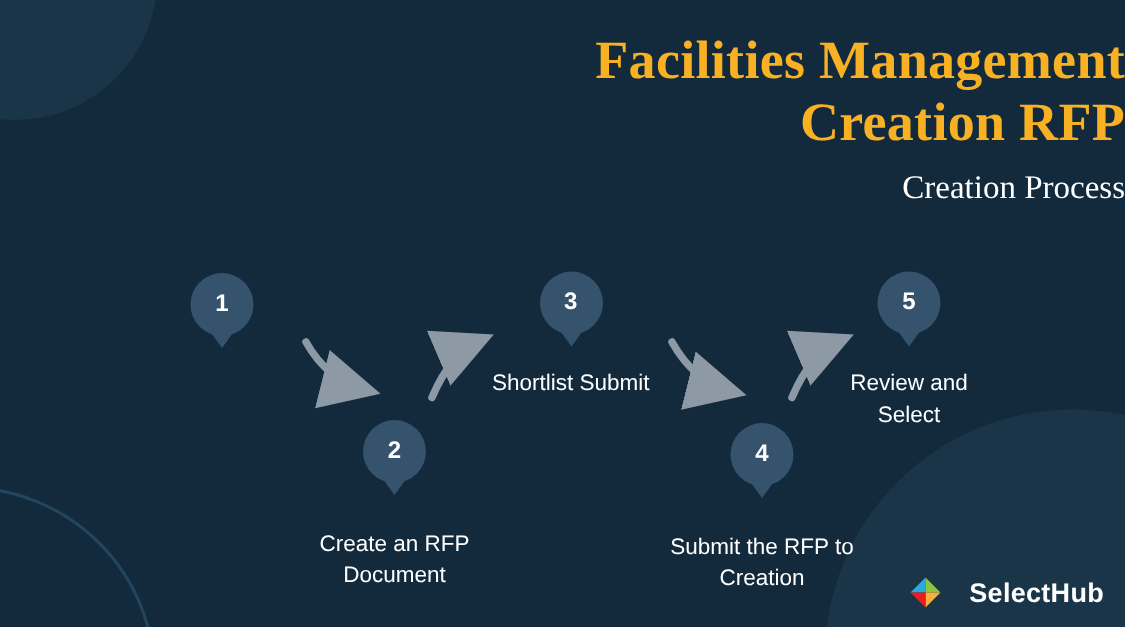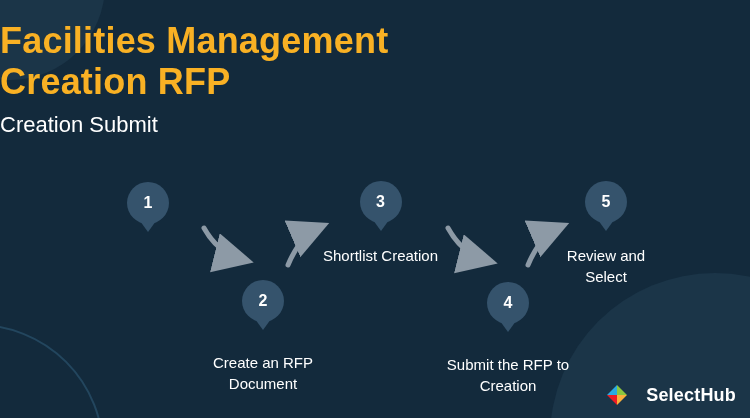--- a/index.html
+++ b/index.html
@@ -15,21 +15,21 @@
   .blob{position:absolute;border-radius:50%;background:#1b3548;z-index:0;}
   .blob-tl{width:190px;height:190px;left:-85px;top:-110px;}
   .blob-br{width:330px;height:330px;right:-130px;bottom:-185px;}
   .arc-bl{
     position:absolute;width:250px;height:250px;border-radius:50%;
     border:2px solid #23465e;left:-150px;bottom:-160px;background:transparent;z-index:0;
   }
   
   .header{
     position:absolute;top:20px;left:0;right:0;
-    text-align:left;z-index:2;
+    text-align:right;z-index:2;font-family:Liberation Serif, serif;
   }
   .title-line{
     font-size:36px;font-weight:bold;color:#f9b124;line-height:1.15;
     letter-spacing:0.2px;
   }
   .subtitle{
     margin-top:9px;font-size:22px;color:#ffffff;font-weight:normal;
   }
   
   .step{
@@ -71,21 +71,21 @@
 
 <div class="canvas">
 
   <div class="blob blob-tl"></div>
   <div class="blob blob-br"></div>
   <div class="arc-bl"></div>
 
   <div class="header">
     <div class="title-line">Facilities Management</div>
     <div class="title-line">Creation RFP</div>
-    <div class="subtitle">Creation Submit</div>
+    <div class="subtitle">Creation Process</div>
   </div>
 
   <svg class="arrows" width="750" height="418" viewBox="0 0 750 418">
     <defs>
       <marker id="ah" markerWidth="9" markerHeight="9" refX="6" refY="4" orient="auto">
         <path d="M0,0 L8,4 L0,8 Z" fill="#8d9aa6"></path>
       </marker>
     </defs>
     <path d="M 204 228 C 214 246, 228 256, 244 260" fill="none" stroke="#8d9aa6" stroke-width="5" stroke-linecap="round" marker-end="url(#ah)"></path>
     <path d="M 288 265 C 296 246, 306 233, 320 227" fill="none" stroke="#8d9aa6" stroke-width="5" stroke-linecap="round" marker-end="url(#ah)"></path>
@@ -103,21 +103,21 @@
     <div class="pin">
       <span class="pin-number">2</span>
     </div>
     <div class="step-label">Create an RFP Document</div>
   </div>
 
   <div class="step step-3">
     <div class="pin">
       <span class="pin-number">3</span>
     </div>
-    <div class="step-label">Shortlist Creation</div>
+    <div class="step-label">Shortlist Submit</div>
   </div>
 
   <div class="step step-4">
     <div class="pin">
       <span class="pin-number">4</span>
     </div>
     <div class="step-label">Submit the RFP to Creation</div>
   </div>
 
   <div class="step step-5">

